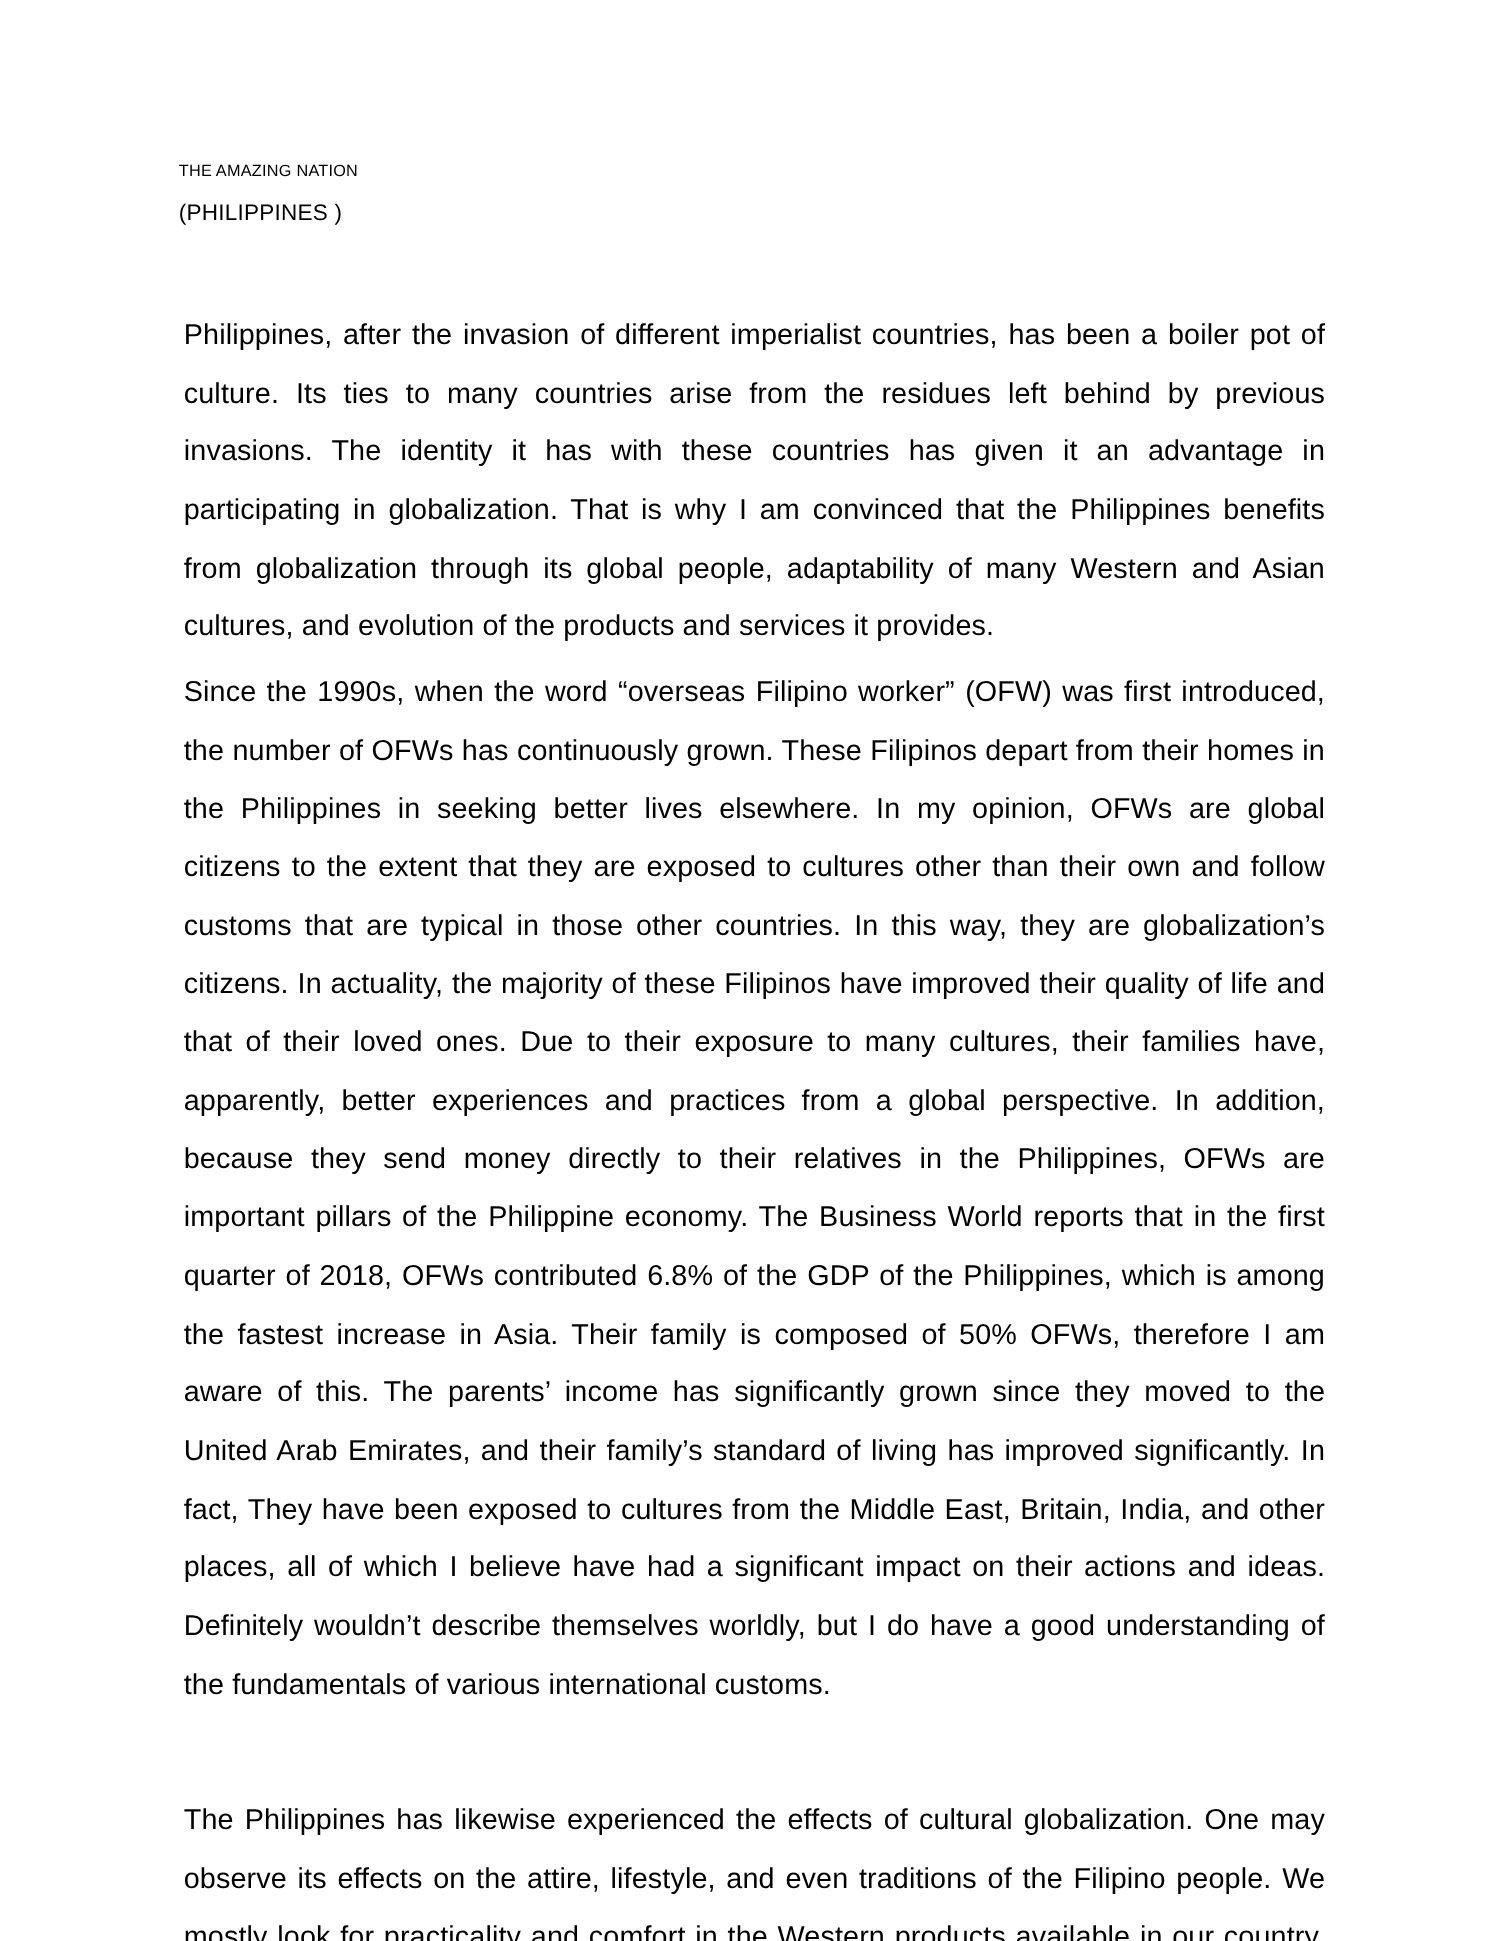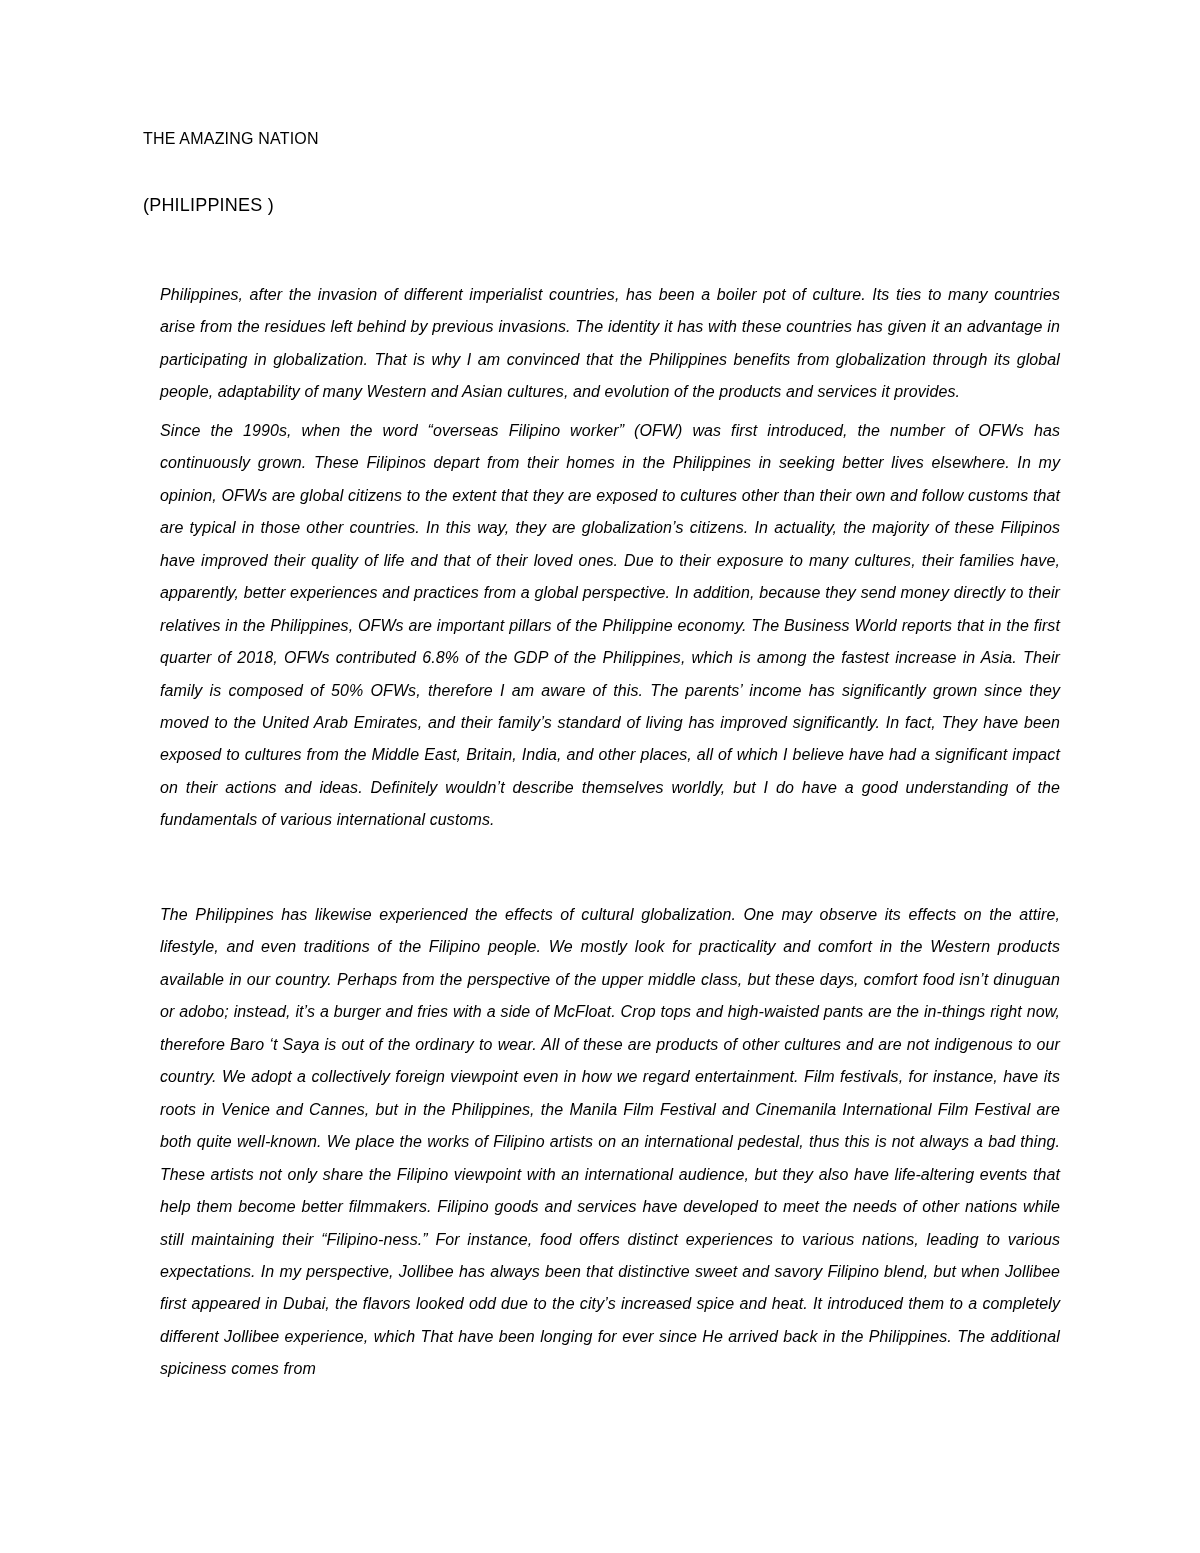--- a/index.html
+++ b/index.html
@@ -14,40 +14,39 @@
     color: #000000;
   }
   .page {
     width: 1200px;
     min-height: 1553px;
     box-sizing: border-box;
     padding: 128px 140px 40px 143px;
     background: #ffffff;
   }
   .doc-title {
-    font-size: 16px;
+    font-size: 13px;
     line-height: 1.35;
     letter-spacing: 0.2px;
-    margin: 0 0 43px 0;
+    margin: 0 0 12px 0;
   }
   .doc-subtitle {
     font-size: 18px;
     line-height: 1.35;
     letter-spacing: 0.2px;
     margin: 0 0 62px 0;
   }
   .para {
-    font-size: 16px;
+    font-size: 23px;
     line-height: 2.03;
     text-align: justify;
     text-justify: inter-word;
-    margin: 0 0 6px 17px;
+    margin: 0 0 6px 4px;
     letter-spacing: 0.1px;
     hyphens: none;
-    font-style: italic;
   }
   .para.gap-after {
     margin-bottom: 62px;
   }
 </style>
 </head>
 <body>
 
 <div class="page">
 

